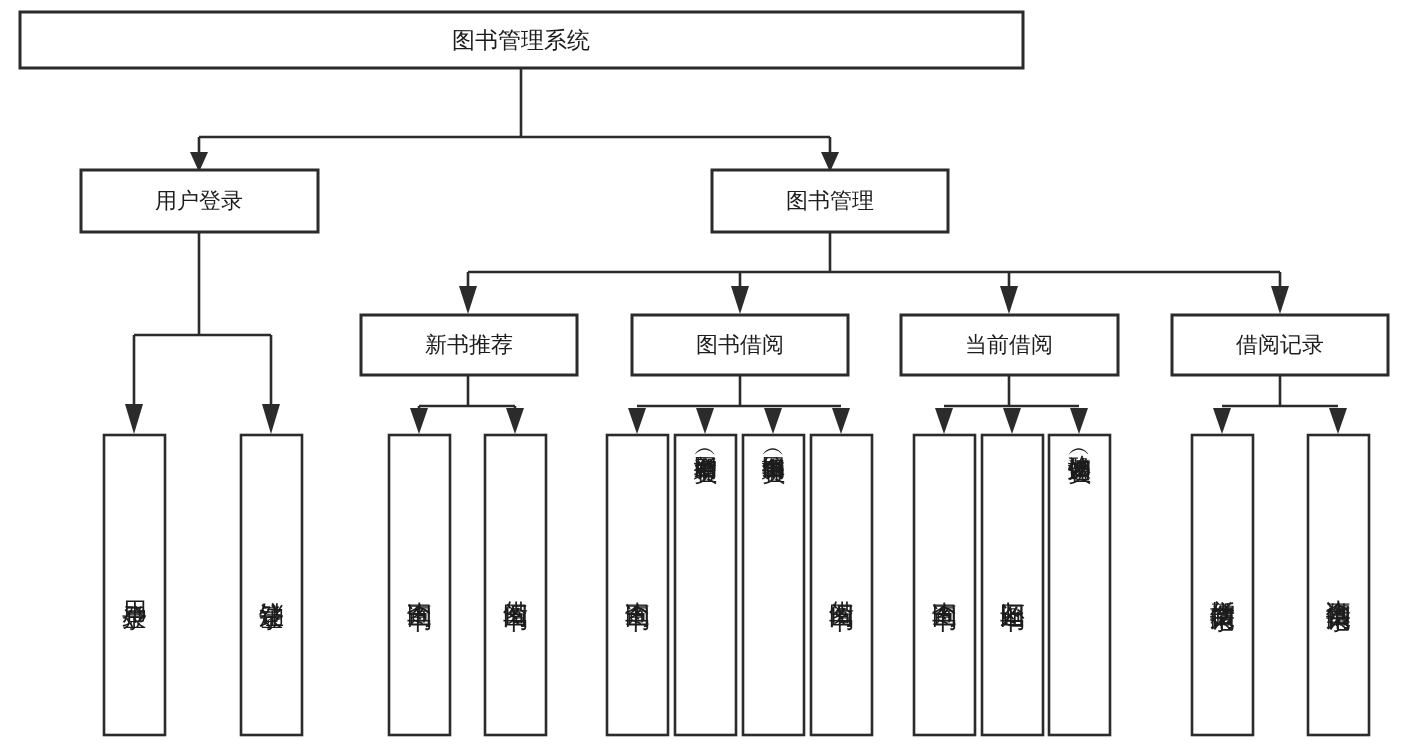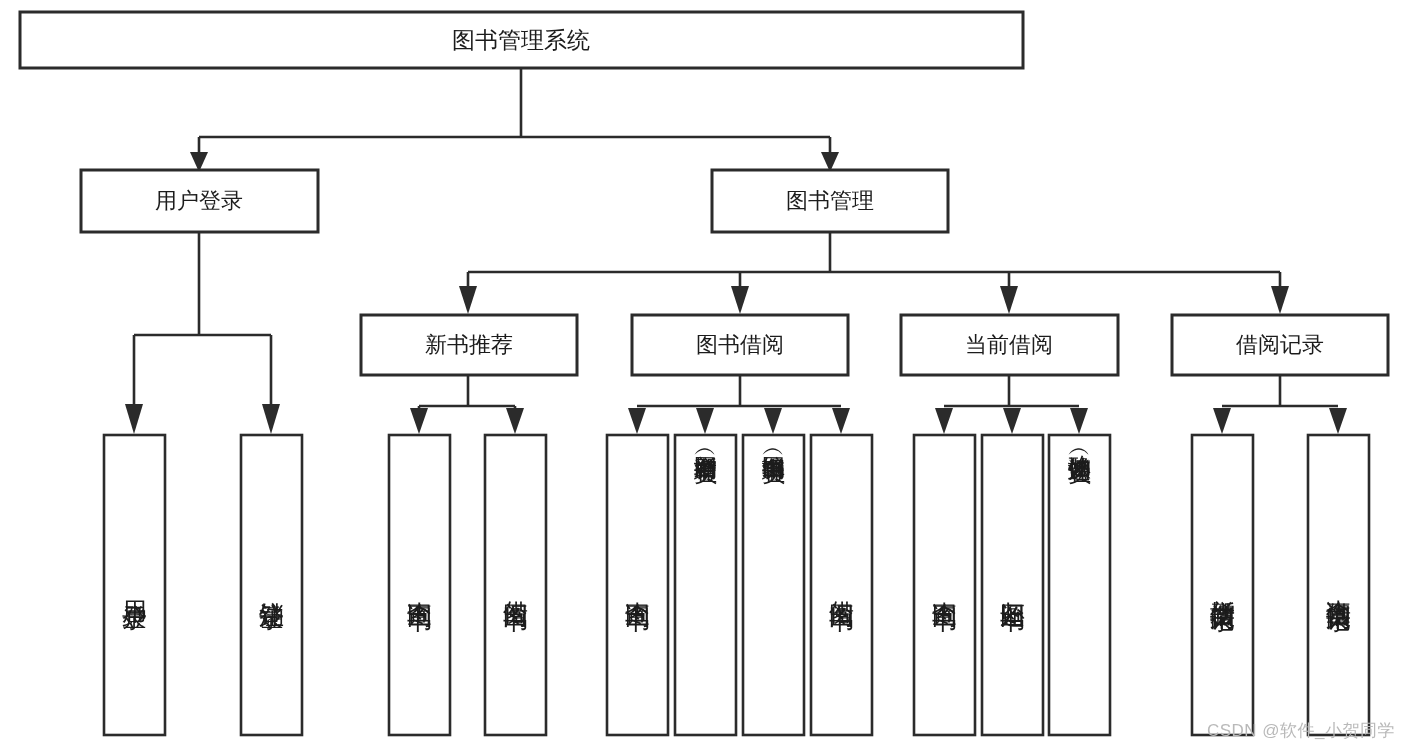--- a/index.html
+++ b/index.html
@@ -258,15 +258,14 @@
     <span class="vert-label small">确认归还（管理员）</span>
   </div>
 
   <div class="vert-label-wrap" style="left:1192px; top:435px; width:61px; height:300px;">
     <span class="vert-label">新增借阅记录</span>
   </div>
   <div class="vert-label-wrap" style="left:1308px; top:435px; width:61px; height:300px;">
     <span class="vert-label">查询借阅记录</span>
   </div>
 
-  <div class="watermark">CSDN @软件_小贺同学</div>
 
 </div>
 
 </body></html>

